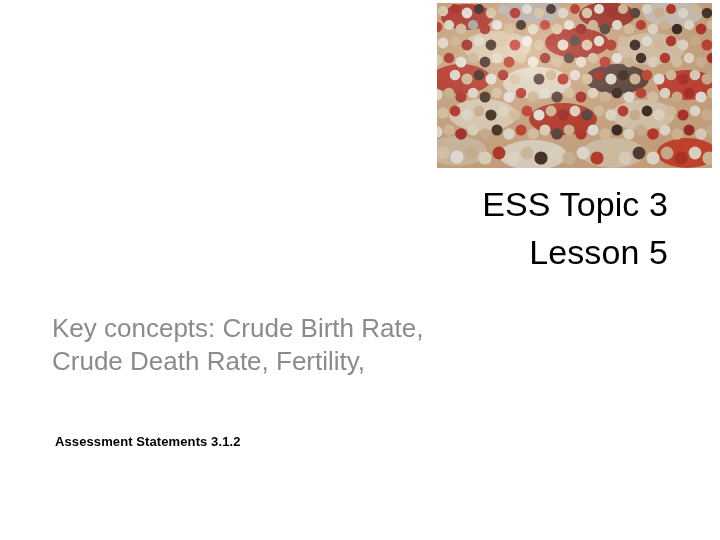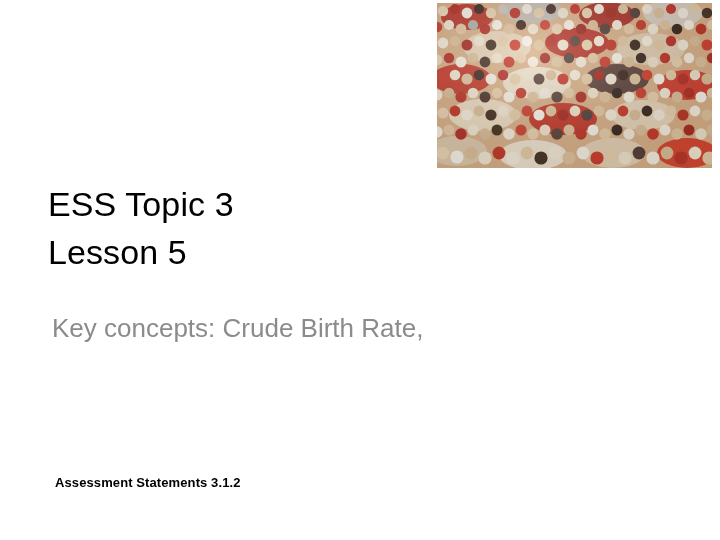--- a/index.html
+++ b/index.html
@@ -36,21 +36,21 @@
     width: 100%;
     height: 100%;
   }
 
   
   .title-block {
     position: absolute;
     left: 48px;
     top: 180px;
     width: 620px;
-    text-align: left;
+    text-align: right;
     color: #000000;
     font-size: 34px;
     line-height: 48px;
     font-weight: 400;
     letter-spacing: 0.1px;
   }
   .title-line { display: block; }
 
   
   .body-block {
@@ -63,21 +63,21 @@
     font-size: 26px;
     line-height: 33px;
     font-weight: 400;
   }
   .body-line { display: block; }
 
   
   .footnote {
     position: absolute;
     left: 55px;
-    top: 475px;
+    top: 434px;
     color: #000000;
     font-size: 13px;
     font-weight: bold;
     letter-spacing: 0.1px;
   }
 </style>
 </head>
 <body>
 
 <div class="slide">
@@ -356,17 +356,18 @@
     </svg>
   </div>
 
   <div class="title-block">
     <span class="title-line">ESS Topic 3</span>
     <span class="title-line">Lesson 5</span>
   </div>
 
   <div class="body-block">
     <span class="body-line">Key concepts: Crude Birth Rate,</span>
+    <span class="body-line">Crude Death Rate, Fertility,</span>
   </div>
 
   <div class="footnote">Assessment Statements 3.1.2</div>
 
 </div>
 
 </body></html>

